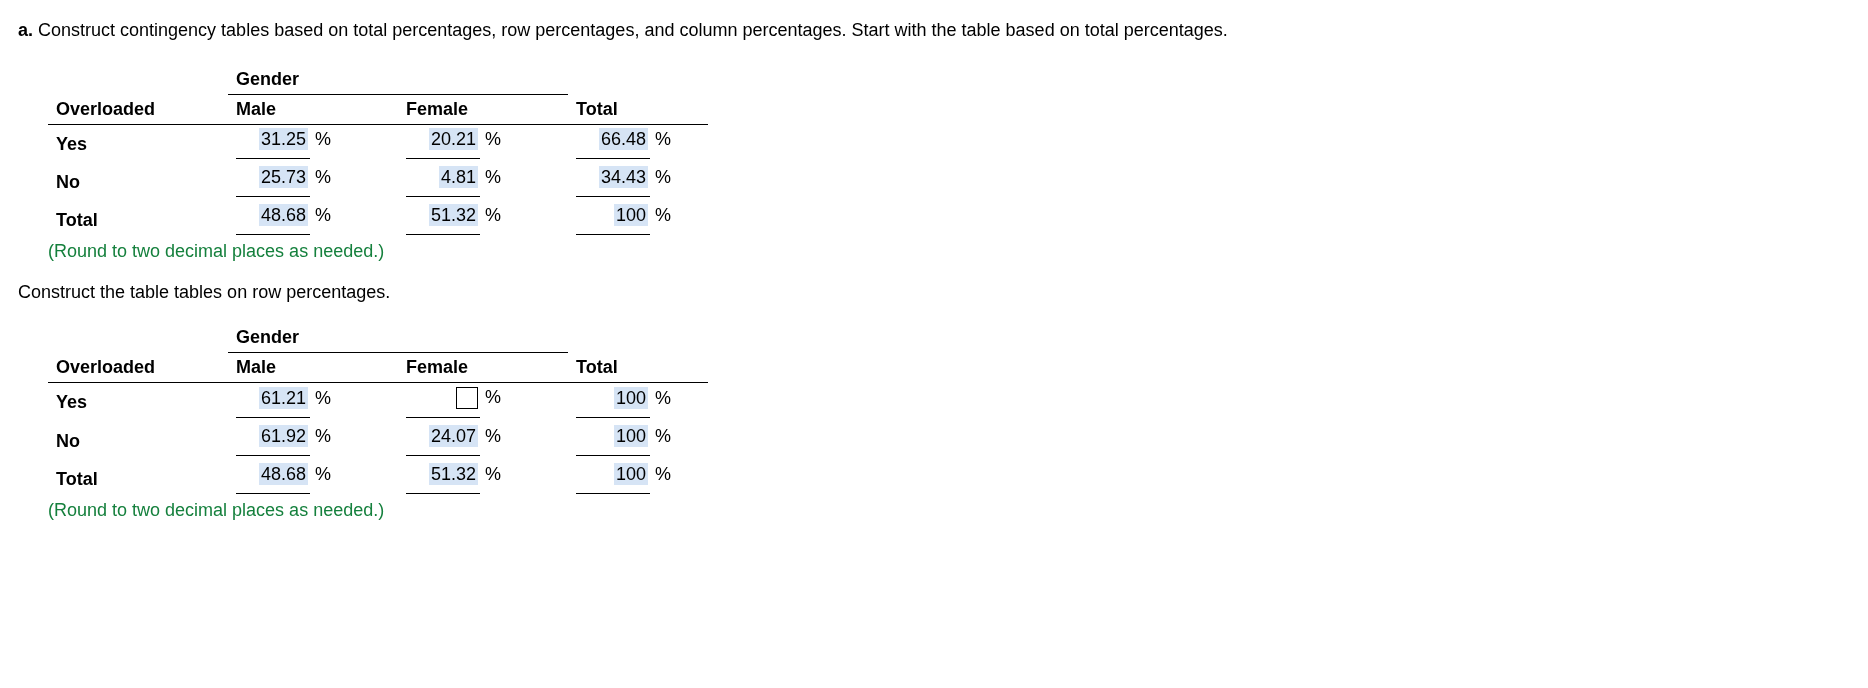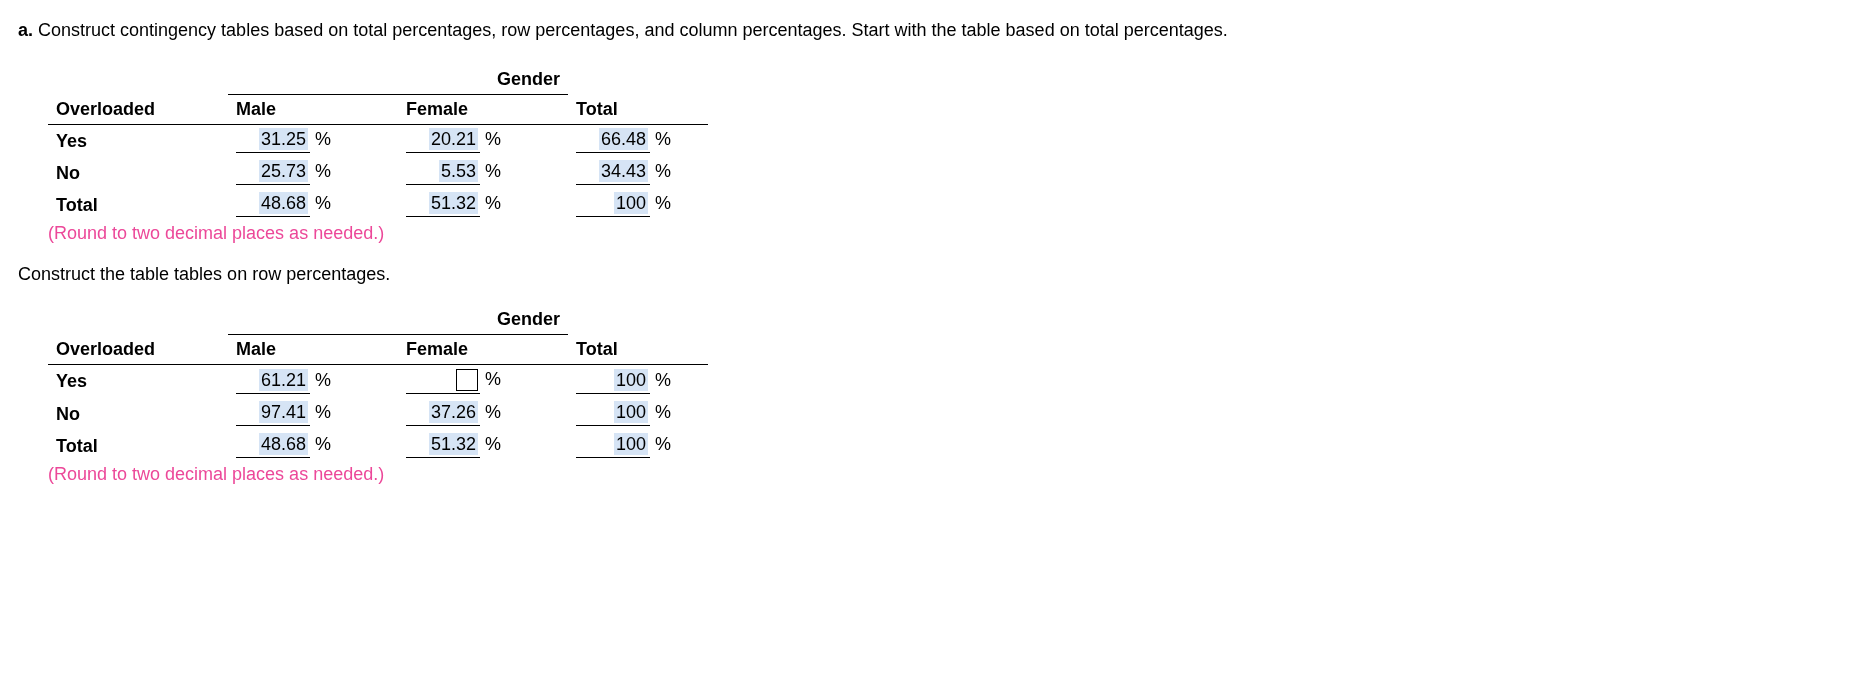--- a/index.html
+++ b/index.html
@@ -33,50 +33,50 @@
     font-weight: normal;
     height: 28px;
     box-sizing: border-box;
     vertical-align: middle;
   }
   .hdr { font-weight: bold; margin-top: 11px; }
   .col-label { width: 180px; }
   .col-data { width: 170px; }
   .col-total { width: 140px; }
   .gender-span {
-    text-align: right;
+    text-align: left;
     font-weight: bold;
     border-bottom: 1.5px solid #000;
   }
   .bb { border-bottom: 1.5px solid #000; }
   .cell-val {
     display: inline-block;
     min-width: 72px;
     text-align: right;
     padding-right: 2px;
   }
   .underline-box {
     border-bottom: 1.5px solid #000;
-    padding-bottom: 2px;
+    padding-bottom: 8px;
   }
   .hl {
     background: #d6e4f5;
     padding: 1px 2px;
   }
   .input-box {
     display: inline-block;
     width: 22px;
     height: 22px;
     border: 1.5px solid #000;
     background: #fff;
     vertical-align: middle;
     box-sizing: border-box;
   }
   .hint {
-    color: #ec4899;
+    color: #15803d;
     margin-top: 2px;
   }
   .val-line {
     white-space: nowrap;
   }
 </style>
 </head>
 <body>
 
 
@@ -102,21 +102,21 @@
   </tr>
   <tr>
     <td class="hdr">Yes</td>
     <td><span class="val-line"><span class="cell-val underline-box"><span class="hl">31.25</span></span> <span>%</span></span></td>
     <td><span class="val-line"><span class="cell-val underline-box"><span class="hl">20.21</span></span> <span>%</span></span></td>
     <td><span class="val-line"><span class="cell-val underline-box"><span class="hl">66.48</span></span> <span>%</span></span></td>
   </tr>
   <tr>
     <td class="hdr">No</td>
     <td><span class="val-line"><span class="cell-val underline-box"><span class="hl">25.73</span></span> <span>%</span></span></td>
-    <td><span class="val-line"><span class="cell-val underline-box"><span class="hl">5.53</span></span> <span>%</span></span></td>
+    <td><span class="val-line"><span class="cell-val underline-box"><span class="hl">4.81</span></span> <span>%</span></span></td>
     <td><span class="val-line"><span class="cell-val underline-box"><span class="hl">34.43</span></span> <span>%</span></span></td>
   </tr>
   <tr>
     <td class="hdr">Total</td>
     <td><span class="val-line"><span class="cell-val underline-box"><span class="hl">48.68</span></span> <span>%</span></span></td>
     <td><span class="val-line"><span class="cell-val underline-box"><span class="hl">51.32</span></span> <span>%</span></span></td>
     <td><span class="val-line"><span class="cell-val underline-box"><span class="hl">100</span></span> <span>%</span></span></td>
   </tr>
 </tbody>
     </table>
@@ -141,22 +141,22 @@
     <td class="hdr bb col-total">Total</td>
   </tr>
   <tr>
     <td class="hdr">Yes</td>
     <td><span class="val-line"><span class="cell-val underline-box"><span class="hl">61.21</span></span> <span>%</span></span></td>
     <td><span class="val-line"><span class="cell-val underline-box"><span class="input-box"></span></span> <span>%</span></span></td>
     <td><span class="val-line"><span class="cell-val underline-box"><span class="hl">100</span></span> <span>%</span></span></td>
   </tr>
   <tr>
     <td class="hdr">No</td>
-    <td><span class="val-line"><span class="cell-val underline-box"><span class="hl">97.41</span></span> <span>%</span></span></td>
-    <td><span class="val-line"><span class="cell-val underline-box"><span class="hl">37.26</span></span> <span>%</span></span></td>
+    <td><span class="val-line"><span class="cell-val underline-box"><span class="hl">61.92</span></span> <span>%</span></span></td>
+    <td><span class="val-line"><span class="cell-val underline-box"><span class="hl">24.07</span></span> <span>%</span></span></td>
     <td><span class="val-line"><span class="cell-val underline-box"><span class="hl">100</span></span> <span>%</span></span></td>
   </tr>
   <tr>
     <td class="hdr">Total</td>
     <td><span class="val-line"><span class="cell-val underline-box"><span class="hl">48.68</span></span> <span>%</span></span></td>
     <td><span class="val-line"><span class="cell-val underline-box"><span class="hl">51.32</span></span> <span>%</span></span></td>
     <td><span class="val-line"><span class="cell-val underline-box"><span class="hl">100</span></span> <span>%</span></span></td>
   </tr>
 </tbody>
     </table>

